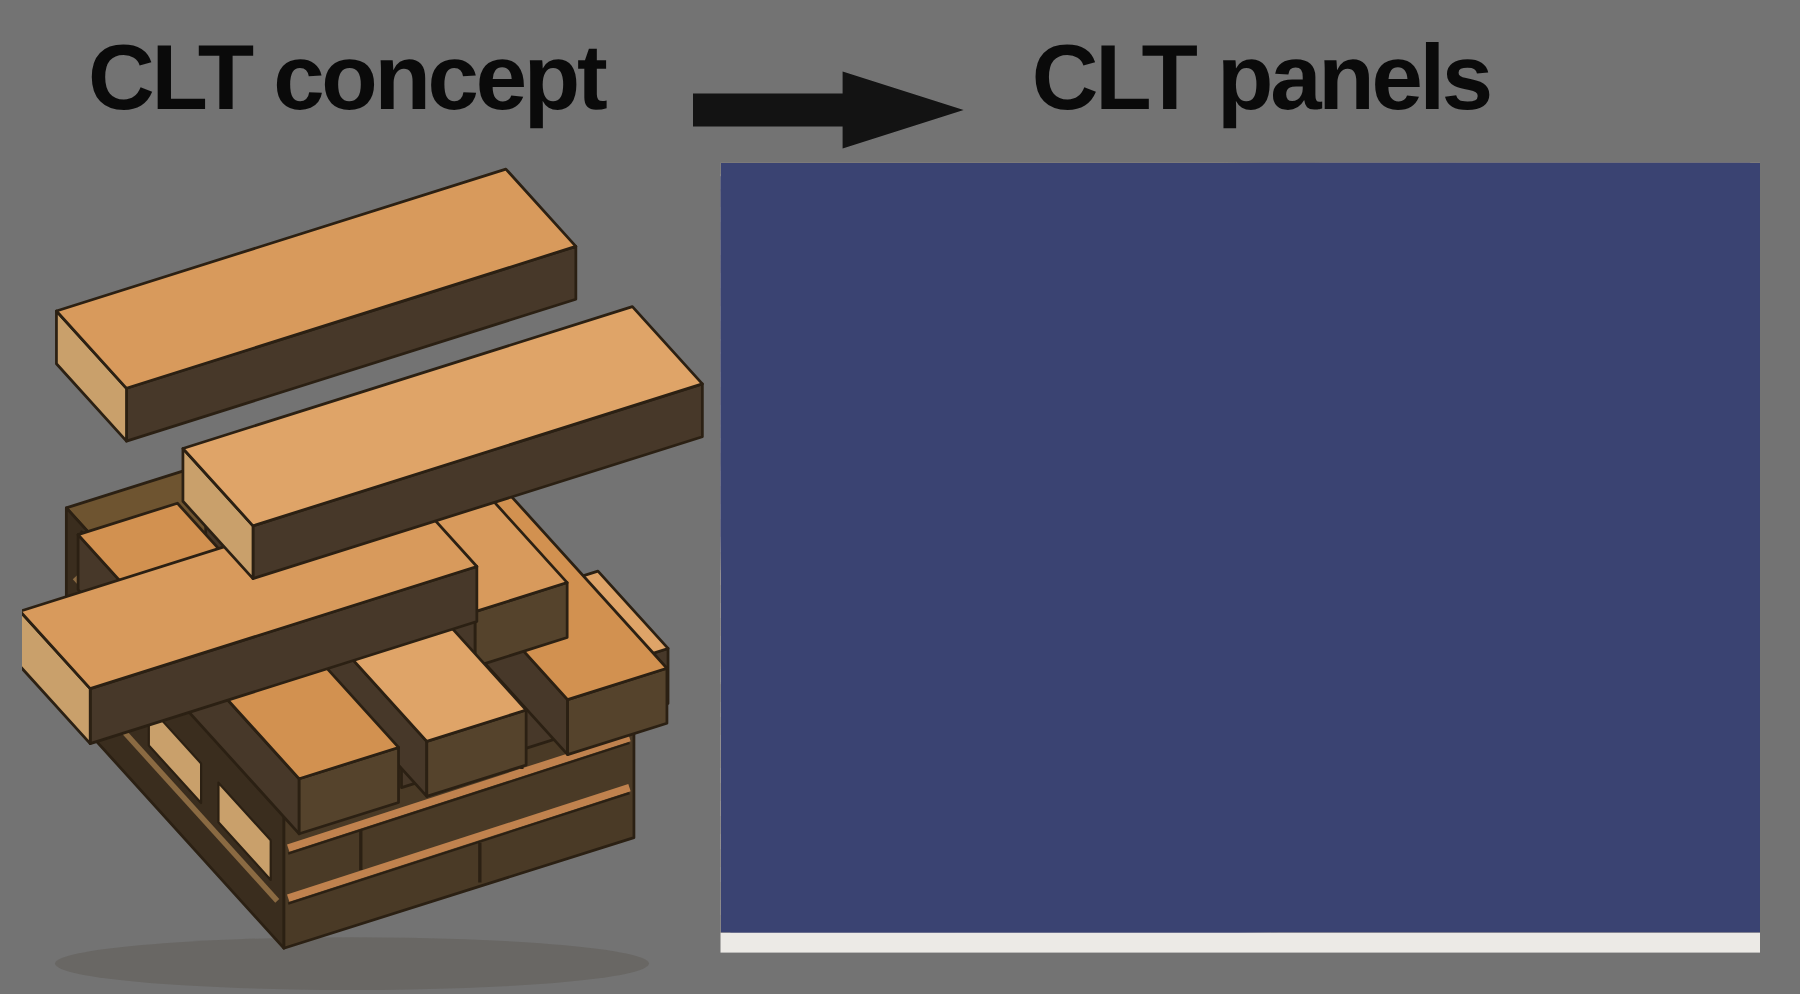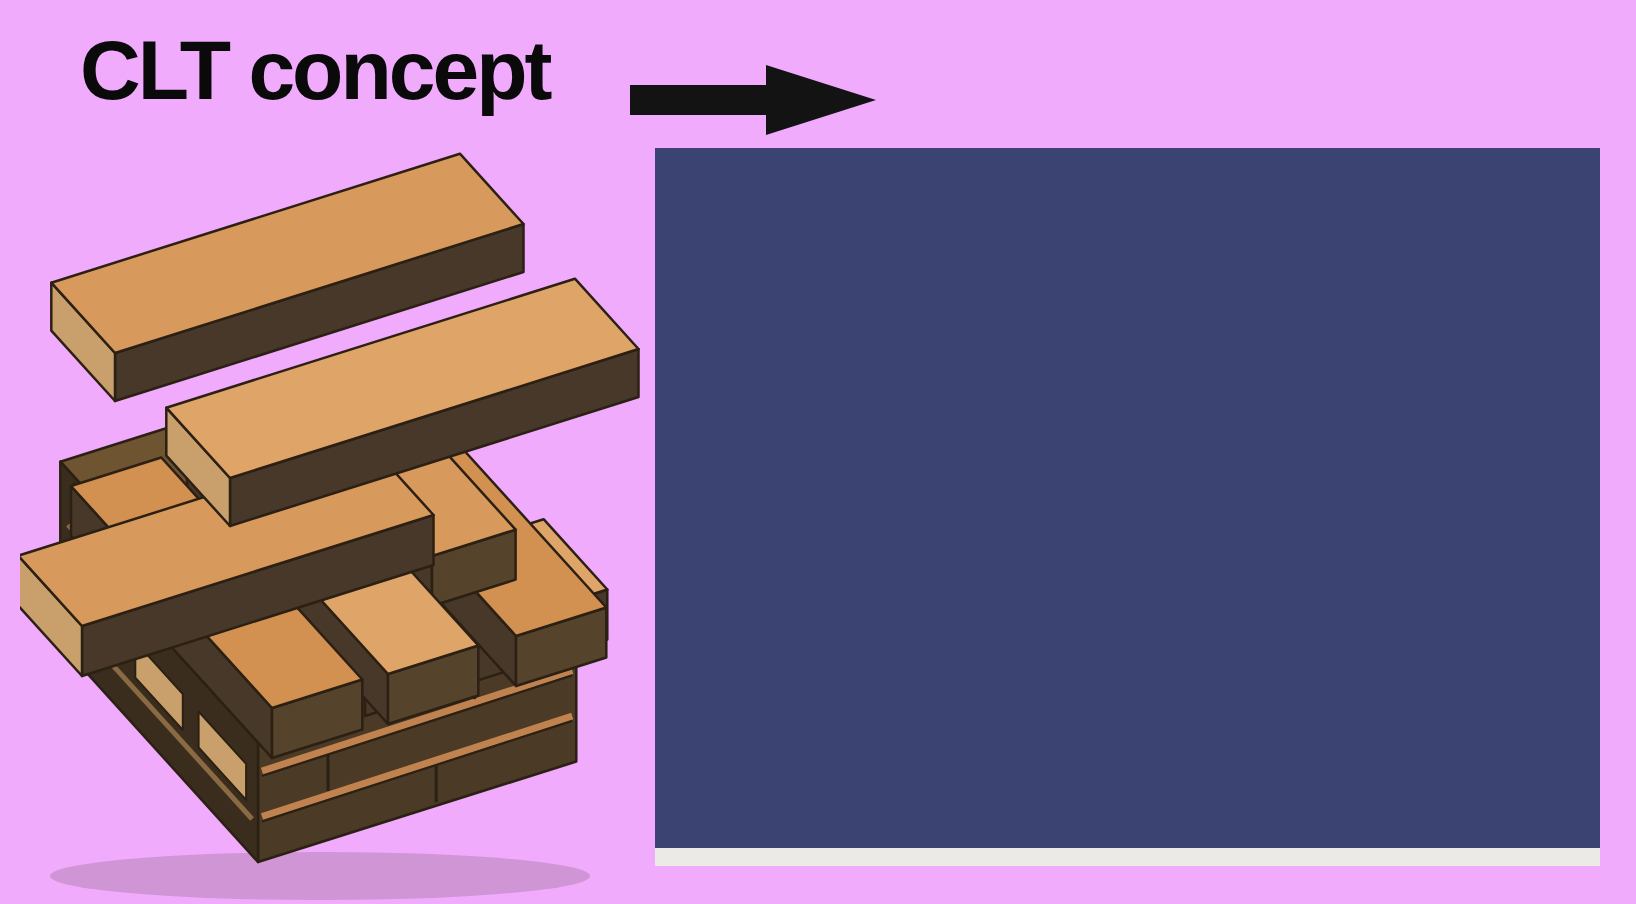--- a/index.html
+++ b/index.html
@@ -1,17 +1,17 @@
 <!DOCTYPE html>
 <html><head>
 <meta charset="utf-8">
 <style>
   html,body{margin:0;padding:0;background:#ffffff;width:1636px;height:904px;overflow:hidden;
     font-family:"Liberation Sans",sans-serif;}
-  .stage{position:absolute;left:0;top:0;width:1636px;height:904px;background:#f0abfc;}
+  .stage{position:absolute;left:0;top:0;width:1636px;height:904px;background:#737373;}
 
   .fig-label{position:absolute;top:24px;font-weight:bold;font-size:84px;line-height:92px;
     letter-spacing:-3px;color:var(--label_text,#0a0a0a);white-space:nowrap;}
   #label-left{left:80px;}
   #label-right{left:938px;}
 
   #arrow-svg{position:absolute;left:618px;top:55px;width:270px;height:90px;}
 
   #iso-svg{position:absolute;left:20px;top:118px;width:620px;height:786px;}
 
@@ -77,20 +77,21 @@
 <body style="--label_text: #0a0a0a; --arrow: #131313; --wood_top_1: #D89A5C; --wood_top_2: #DFA468; --wood_top_3: #D29150; --wood_side: #473829; --wood_end_light: #C9A06B; --wood_end_dark: #55432C; --base_top: #6E5430; --base_left_face: #3A2D1E; --base_right_face: #4A3A26; --lamination_accent: #C0824E; --outline: #2B2013; --panel_cream: #DDD6C5; --gap_dark: #584B36; --sky_white: #F6F5F1; --beam_purple: #6F6B8A; --band_blue: #474C7E;">
 
 <div class="stage">
 
   <div class="fig-label" id="label-left">CLT concept</div>
 
   <svg id="arrow-svg" viewBox="0 0 270 90">
     <polygon points="12,30 148,30 148,10 258,45 148,80 148,60 12,60" fill="#131313"></polygon>
   </svg>
 
+  <div class="fig-label" id="label-right">CLT panels</div>
 
   <svg id="iso-svg" viewBox="0 0 620 786">
       <ellipse cx="300" cy="758" rx="270" ry="24" fill="rgba(60,50,35,0.18)"></ellipse>
       <polygon points="238.0,562.0 556.3,461.5 358.6,243.2 40.3,343.7" fill="#6E5430" stroke="#2B2013" stroke-width="2.5" stroke-linejoin="round"></polygon>
       <polygon points="238.0,562.0 556.3,461.5 556.3,643.5 238.0,744.0" fill="#4A3A26" stroke="#2B2013" stroke-width="2.5" stroke-linejoin="round"></polygon>
       <line x1="242" y1="607.5" x2="552.25" y2="507" stroke="#C0824E" stroke-width="7"></line>
       <line x1="242" y1="612.5" x2="552.25" y2="512" stroke="#2B2013" stroke-width="2"></line>
       <line x1="242" y1="653" x2="552.25" y2="552.5" stroke="#C0824E" stroke-width="7"></line>
       <line x1="242" y1="658" x2="552.25" y2="557.5" stroke="#2B2013" stroke-width="2"></line>
       <line x1="242" y1="698.5" x2="552.25" y2="598" stroke="#C0824E" stroke-width="7"></line>

